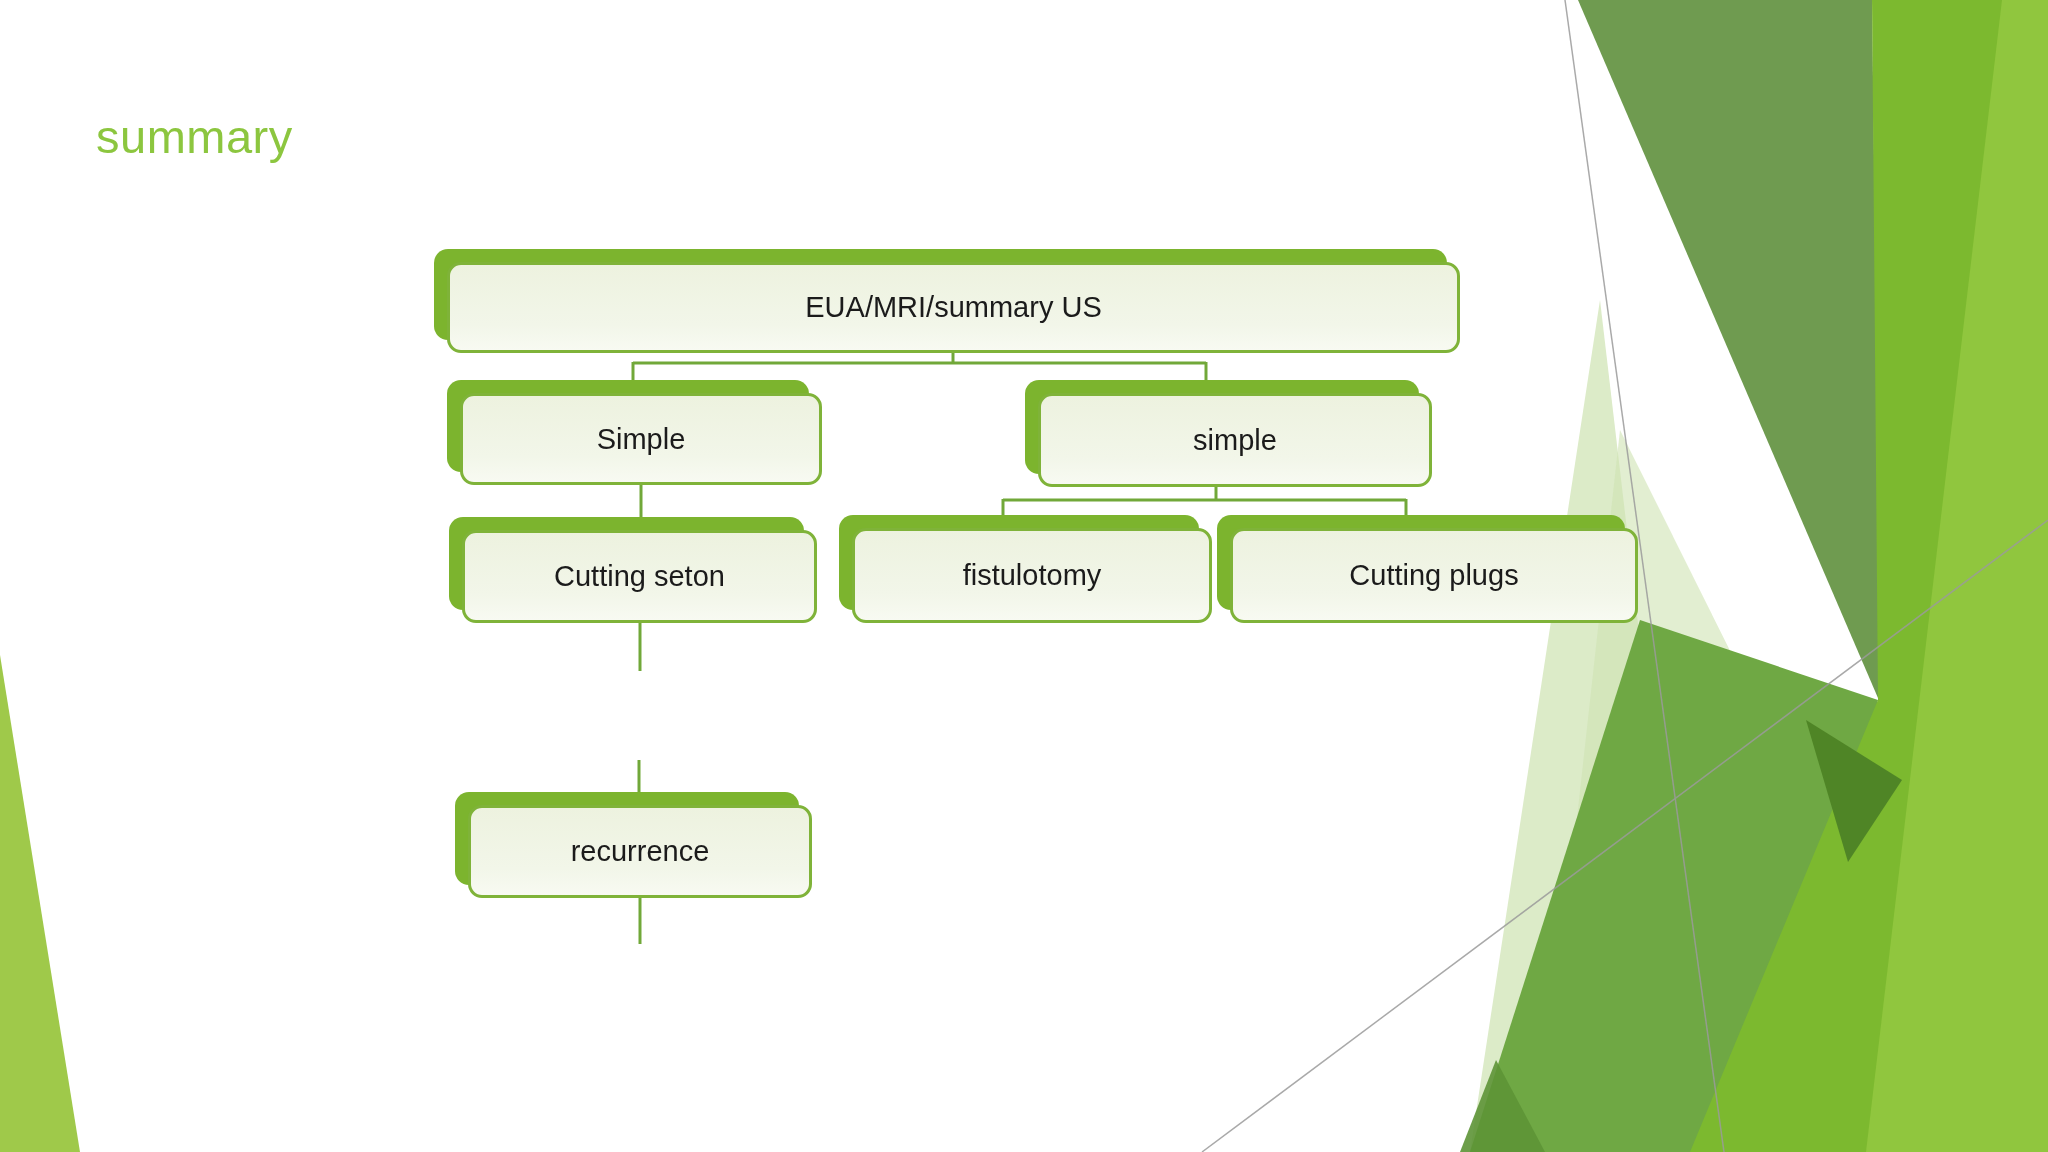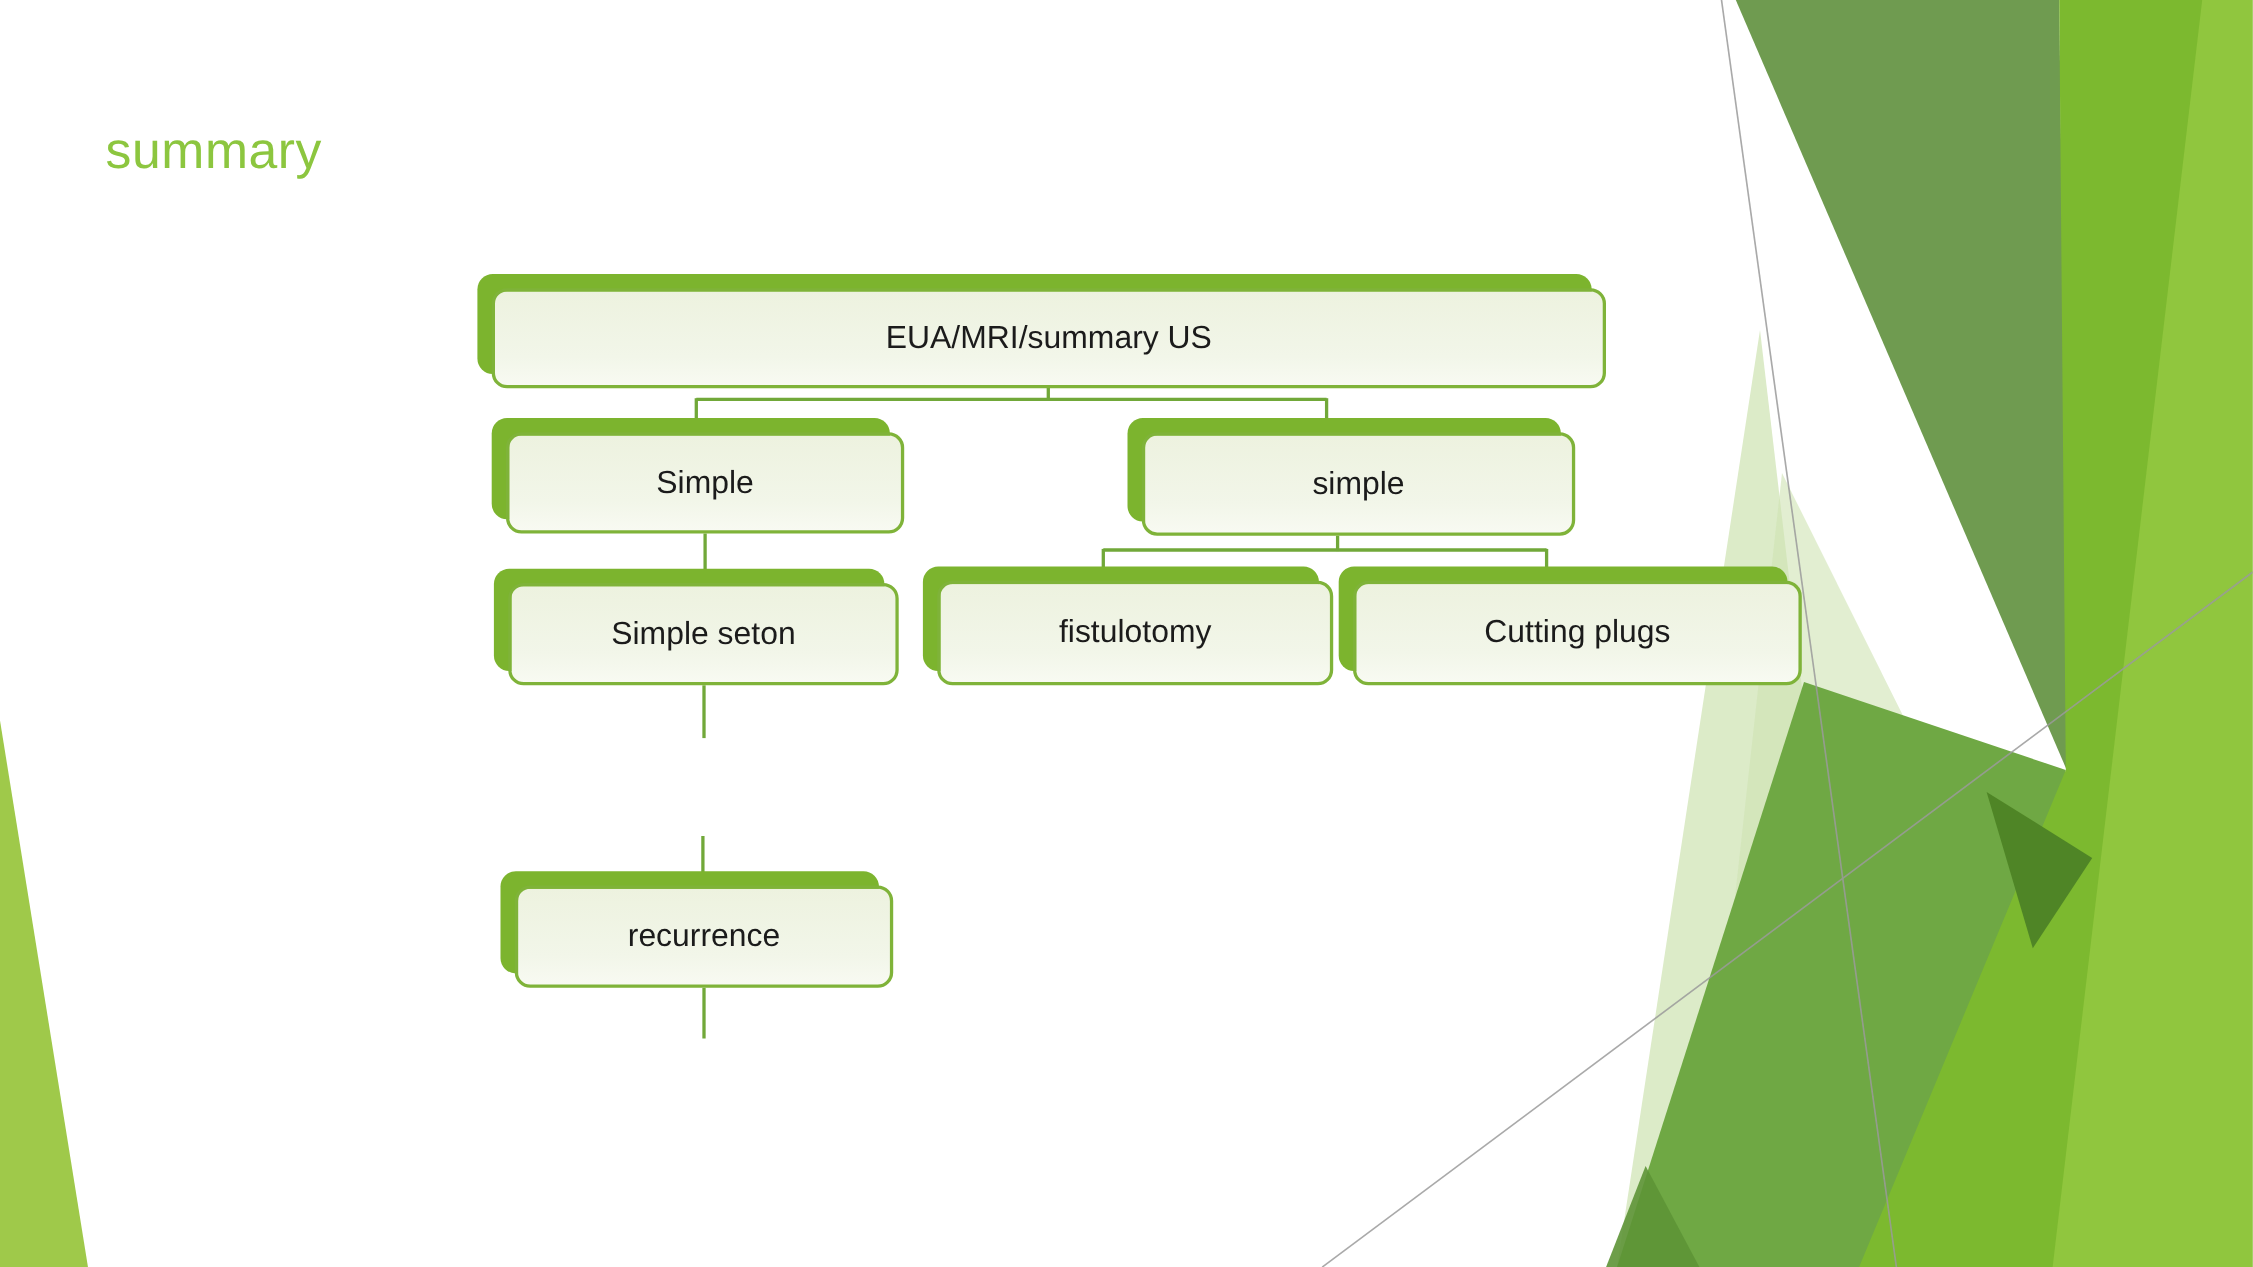--- a/index.html
+++ b/index.html
@@ -92,21 +92,21 @@
   <div class="node" style="left:1038px;top:393px;width:394px;height:94px;">
     <div class="back"></div>
     <div class="face">
       <span class="label">simple</span>
     </div>
   </div>
 
   <div class="node" style="left:462px;top:530px;width:355px;height:93px;">
     <div class="back"></div>
     <div class="face">
-      <span class="label">Simple seton</span>
+      <span class="label">Cutting seton</span>
     </div>
   </div>
 
   <div class="node" style="left:852px;top:528px;width:360px;height:95px;">
     <div class="back"></div>
     <div class="face">
       <span class="label">fistulotomy</span>
     </div>
   </div>
 

